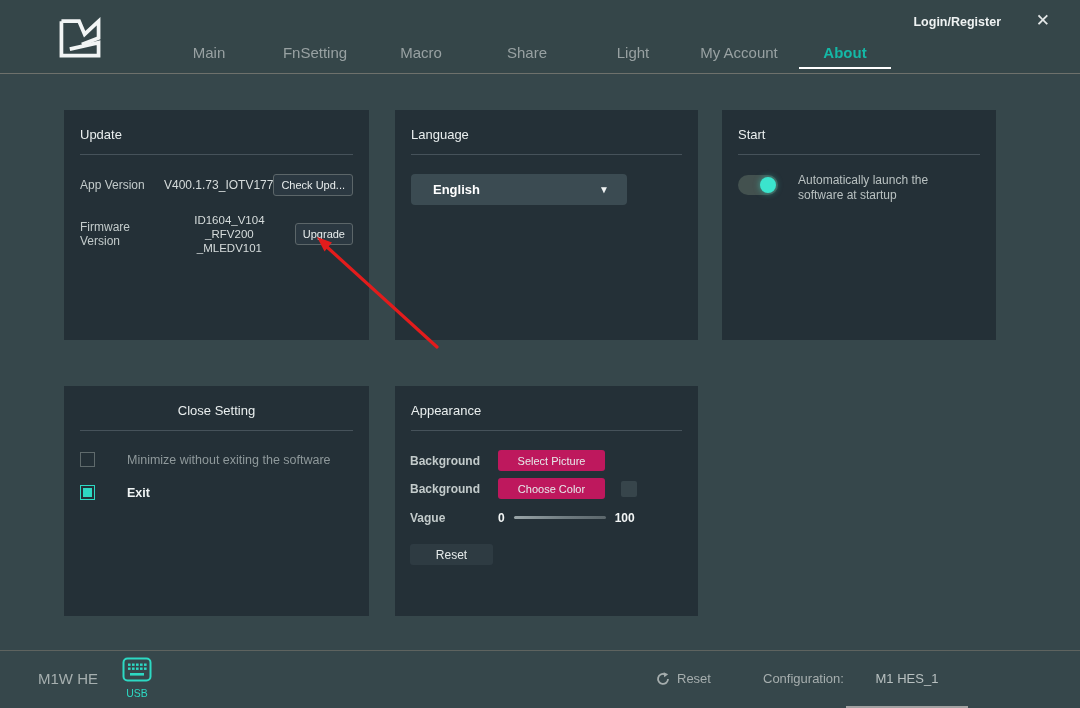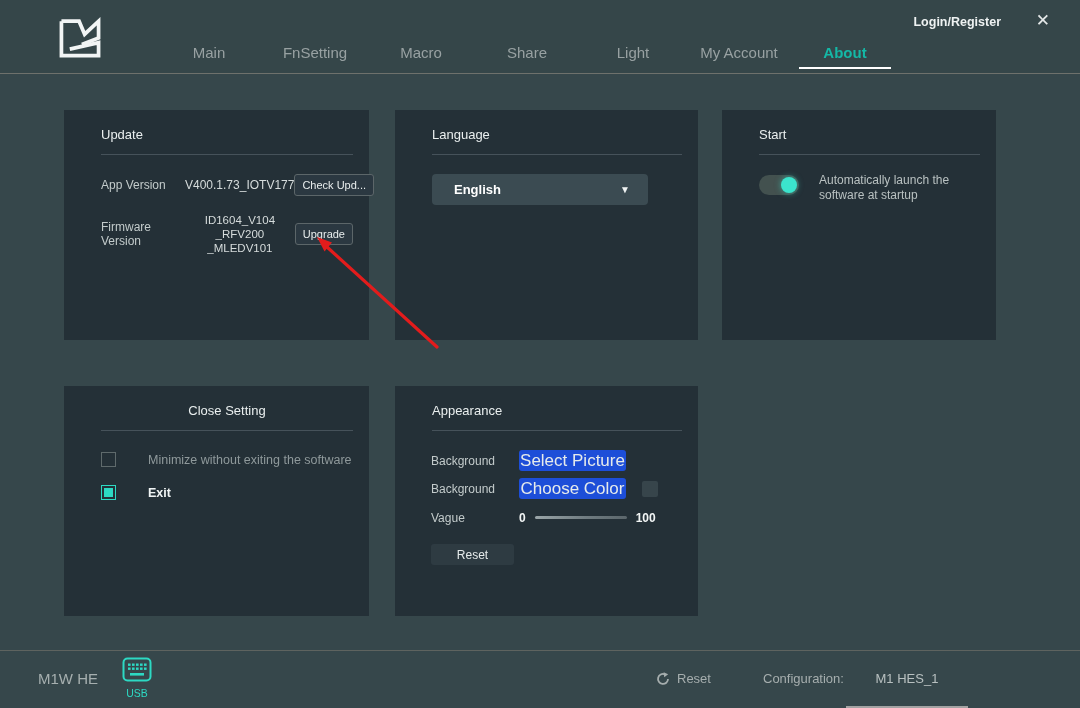--- a/index.html
+++ b/index.html
@@ -18,21 +18,21 @@
   .nav-item.active { color:#14b8a6; font-weight:bold; }
   .nav-item .bar { display:none; }
   .nav-item.active .bar { display:block; position:absolute; left:7px; right:7px;
               bottom:5px; height:2px; background:#ffffff; }
   .login { position:absolute; right:79px; top:15px; font-size:12.5px; font-weight:600;
            color:#eef2f2; }
   .close-x { position:absolute; right:30px; top:10px; font-size:17px; color:#e4e8e8;
              font-weight:400; }
 
   
-  .card { position:absolute; background:#243037; color:#cfd6d6;padding-left:21px; }
+  .card { position:absolute; background:#243037; color:#cfd6d6; }
   .card .title { font-size:13px; color:#eaefef; padding:17px 16px 0 16px; }
   .card .divider { height:1px; background:#46525a; margin:12px 16px 0 16px; }
   .card-update     { left:64px;  top:110px; width:305px; height:230px; }
   .card-language   { left:395px; top:110px; width:303px; height:230px; }
   .card-start      { left:722px; top:110px; width:274px; height:230px; }
   .card-close      { left:64px;  top:386px; width:305px; height:230px;text-align:center; }
   .card-appearance { left:395px; top:386px; width:303px; height:230px; }
 
   
   .u-row { display:flex; align-items:center; margin:0 16px; }
@@ -69,23 +69,23 @@
   .chk.checked { border-color:#2dd9c3; }
   .chk.checked::after { content:""; width:9px; height:9px; background:#2dd9c3; }
   .chk-lbl { margin-left:32px; font-size:12.5px; color:#8f999b; }
   .chk-row2 .chk-lbl { color:#f0f4f4; font-weight:600; font-size:12.5px; }
 
   
   .a-row { display:flex; align-items:center; margin:0 15px; }
   .a-row1 { margin-top:19px; }
   .a-row2 { margin-top:7px; }
   .a-row3 { margin-top:8px; height:21px; }
-  .a-lbl { width:88px; font-size:12px; color:#c3cbcb; flex:0 0 auto; }
-  .btn-fill { width:107px; height:21px; background:#1d4ed8; border:none; border-radius:3px;
-              color:#e6ebeb; font-size:17px; display:flex; align-items:center;
+  .a-lbl { width:88px; font-size:12px; color:#c3cbcb; flex:0 0 auto;font-weight:bold; }
+  .btn-fill { width:107px; height:21px; background:#be185d; border:none; border-radius:3px;
+              color:#e6ebeb; font-size:11px; display:flex; align-items:center;
               justify-content:center; cursor:pointer; font-family:inherit; }
   .swatch { width:16px; height:16px; background:#37454b; border-radius:2px;
             margin-left:16px; cursor:pointer; }
   .slider-min,.slider-max { font-size:12px; font-weight:bold; color:#f2f5f5; }
   .slider-track { width:92px; height:3px; border-radius:2px; margin:0 9px;
             background:linear-gradient(to right,#9aa5a8 0%,#707c81 55%,#5b666b 100%);
             cursor:pointer; }
   .btn-reset { width:83px; height:21px; background:#2e3b42; border:none; border-radius:3px;
             color:#e6ebeb; font-size:12px; display:flex; align-items:center;
             justify-content:center; margin:16px 0 0 15px; cursor:pointer;

